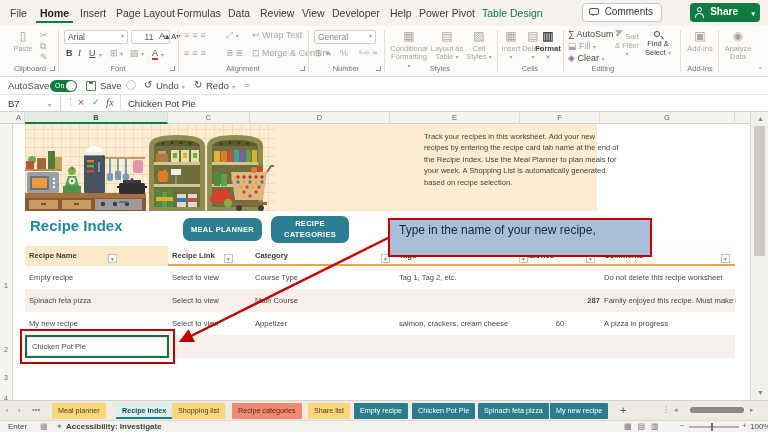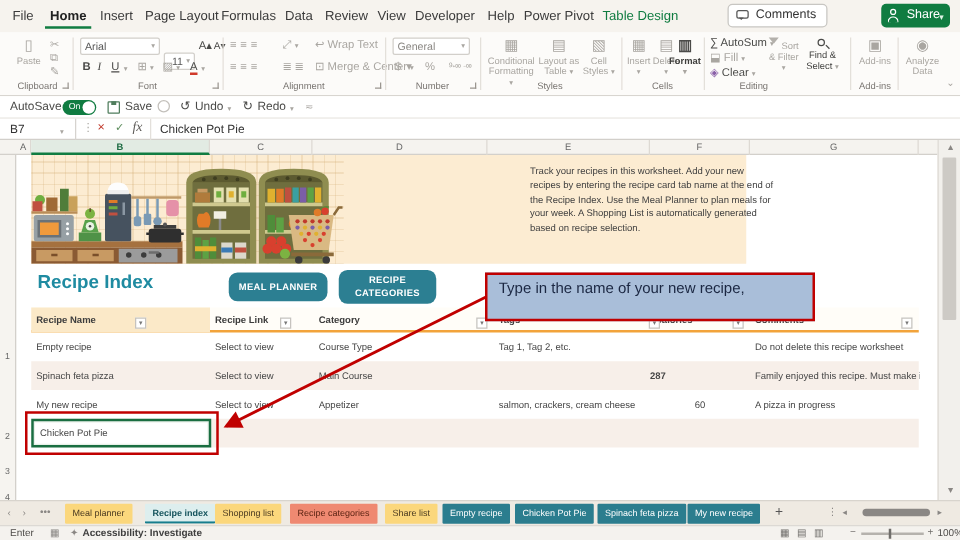--- a/index.html
+++ b/index.html
@@ -8,21 +8,21 @@
   .abs { position:absolute; }
 
   
   .tabrow { position:absolute; left:0; top:0; width:768px; height:26px; background:#f6f3ee; }
   .rtab { position:absolute; top:5px; font-size:10.5px; color:#3b3b3b; padding:2px 4px; }
   .rtab.active { font-weight:bold; border-bottom:2.5px solid #107c41; color:#222; }
   .rtab.contextual { color:#107c41; }
   .comments-btn { position:absolute; right:106px; top:3px; height:19px; background:#fff; border:1px solid #c8c6c2; border-radius:4px; font-size:10px; color:#333; padding:2px 8px 2px 22px; }
   .bubble { position:absolute; left:6px; top:4px; width:10px; height:7px; border:1.2px solid #555; border-radius:2px; }
   .bubble:after { content:""; position:absolute; left:1px; bottom:-4px; border:2.5px solid transparent; border-top-color:#555; }
-  .share-btn { position:absolute; right:8px; top:3px; height:19px; background:#107c41; border-radius:4px; font-size:10px; color:#fff; padding:3px 8px 2px 20px; font-weight:normal; }
+  .share-btn { position:absolute; right:8px; top:3px; height:19px; background:#107c41; border-radius:4px; font-size:10px; color:#fff; padding:3px 22px 2px 20px; font-weight:bold; }
   .share-head { position:absolute; left:7px; top:4px; width:5px; height:5px; border:1.2px solid #fff; border-radius:50%; }
   .share-body { position:absolute; left:5px; top:10px; width:9px; height:5px; border:1.2px solid #fff; border-bottom:none; border-radius:5px 5px 0 0; }
   .share-car { position:absolute; right:5px; top:7px; font-size:7px; color:#dff3e6; }
 
   
   .ribbon { position:absolute; left:0; top:26px; width:768px; height:51px; background:#fcfbf9; border-bottom:1px solid #d8d5d0; }
   .gdiv { position:absolute; top:4px; width:1px; height:42px; background:#e3e0da; }
   .glabel { position:absolute; top:38px; font-size:7.5px; color:#7a7672; width:60px; text-align:center; }
   .launcher { position:absolute; top:40px; width:5px; height:5px; border-right:1px solid #9a9690; border-bottom:1px solid #9a9690; }
   .gi { color:#a9a6a1; } .di { color:#4a4a48; }
@@ -132,21 +132,21 @@
     <span class="abs gi s9" style="left:40px; top:15px">⧉</span>
     <span class="abs gi s9" style="left:40px; top:26px">✎</span>
     <span class="glabel" style="left:0px">Clipboard</span>
     <span class="launcher" style="left:50px"></span>
     <div class="gdiv" style="left:58px"></div>
 
     <span class="combo" style="left:64px; top:4px; width:64px; color:#555;">
       <span>Arial</span>
       <span class="car" style="float:right">▾</span>
     </span>
-    <span class="combo" style="left:131px; top:16px; width:25px; color:#555;text-align:center;">
+    <span class="combo" style="left:131px; top:4px; width:39px; color:#555;text-align:center;">
       <span>11</span>
       <span class="car" style="float:right">▾</span>
     </span>
     <span class="abs di s9" style="left:159px; top:5px">A▴</span>
     <span class="abs di s8" style="left:171px; top:6px">A▾</span>
     <span class="abs di s9" style="left:66px; top:22px; font-weight:bold;">B</span>
     <span class="abs di s9" style="left:78px; top:22px; font-style:italic; font-family:'Liberation Serif',serif;">I</span>
     <span class="abs di s9" style="left:89px; top:22px; text-decoration:underline;">U</span>
     <span class="abs car" style="left:99px; top:25px">▾</span>
     <span class="abs gi s9" style="left:110px; top:22px">⊞ <span class="car">▾</span></span>
@@ -496,21 +496,21 @@
   <span class="cell" style="left:29px;  top:266px; width:135px;">Empty recipe</span>
   <span class="cell" style="left:172px; top:266px; width:80px;">Select to view</span>
   <span class="cell" style="left:255px; top:266px; width:130px;">Course Type</span>
   <span class="cell" style="left:399px; top:266px; width:118px;">Tag 1, Tag 2, etc.</span>
   <span class="cell" style="left:520px; top:266px; width:80px; text-align:center;"></span>
   <span class="cell" style="left:604px; top:266px; width:132px;">Do not delete this recipe worksheet</span>
 
   <span class="cell" style="left:29px;  top:289px; width:135px;">Spinach feta pizza</span>
   <span class="cell" style="left:172px; top:289px; width:80px;">Select to view</span>
   <span class="cell" style="left:255px; top:289px; width:130px;">Main Course</span>
-  <span class="cell" style="left:520px; top:289px; width:80px; text-align:left;font-weight:bold;">287</span>
+  <span class="cell" style="left:520px; top:289px; width:80px; text-align:right;font-weight:bold;">287</span>
   <span class="cell" style="left:604px; top:289px; width:132px;">Family enjoyed this recipe. Must make it again!</span>
 
   <span class="cell" style="left:29px;  top:312px; width:135px;">My new recipe</span>
   <span class="cell" style="left:172px; top:312px; width:80px;">Select to view</span>
   <span class="cell" style="left:255px; top:312px; width:130px;">Appetizer</span>
   <span class="cell" style="left:399px; top:312px; width:118px;">salmon, crackers, cream cheese</span>
   <span class="cell" style="left:520px; top:312px; width:80px; text-align:center;">60</span>
   <span class="cell" style="left:604px; top:312px; width:132px;">A pizza in progress</span>
 
   <div class="selcell">

